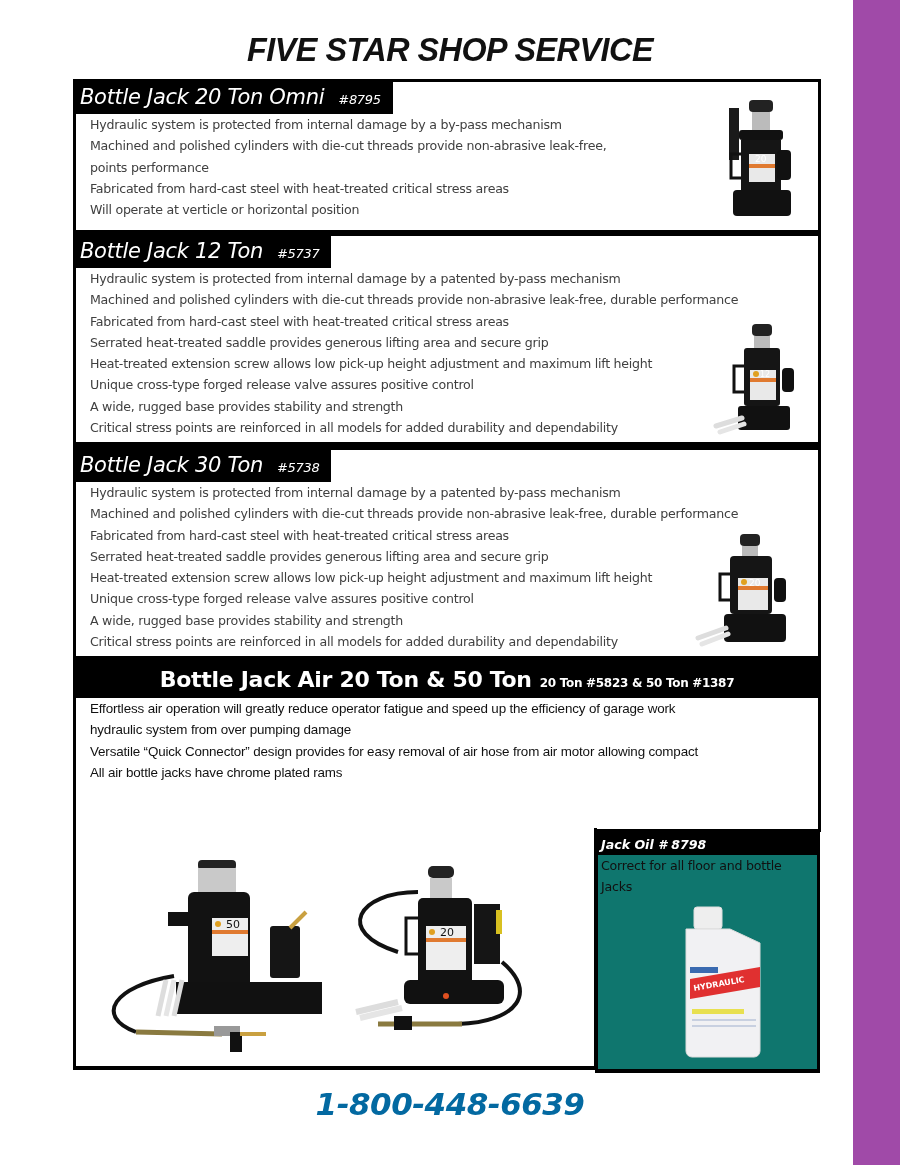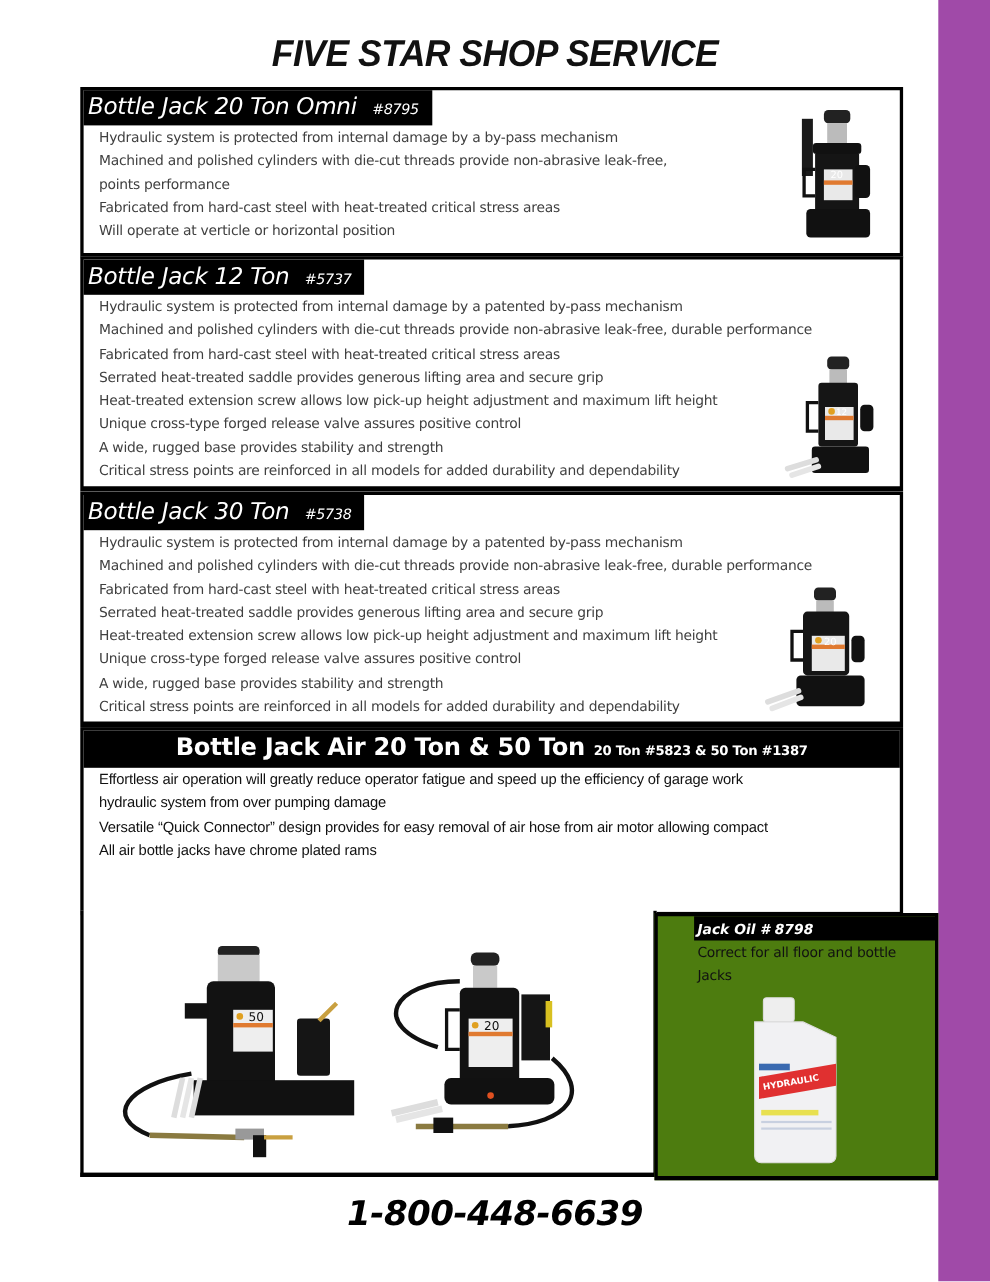--- a/index.html
+++ b/index.html
@@ -33,27 +33,27 @@
     font-size:22px; padding:3px 0 6px; letter-spacing:-0.3px;
   }
   .air-head .sku { font-size:12px; margin-left:8px; }
   .air-lines { font-family:"Liberation Sans", sans-serif; font-size:13.4px; line-height:21.3px; padding:0 2px; letter-spacing:-0.15px;margin-left:12px; }
   .lower-left {
     position:absolute; left:73px; top:828px; width:518px; height:238px;
     border-left:3px solid #000; border-bottom:4px solid #000; border-right:3px solid #000; background:#fff;
   }
   .oil-box {
     position:absolute; left:595px; top:830px; width:219px; height:236px;
-    border:3px solid #000; border-bottom:4px solid #000; background:#4d7c0f;padding-left:33px;
+    border:3px solid #000; border-bottom:4px solid #000; background:#0f766e;
   }
   .oil-head { background:#000; color:#fff; font-family:"DejaVu Sans", sans-serif; font-weight:bold; font-style:italic; font-size:12.6px; padding:4px 3px 3px; }
   .oil-text { font-family:"DejaVu Sans", sans-serif; font-size:12.6px; line-height:21px; padding:0 3px; letter-spacing:-0.2px; }
   .phone {
     position:absolute; left:0; width:900px; top:1086px; text-align:center;
-    font-family:"DejaVu Sans", sans-serif; font-weight:bold; font-style:italic; font-size:31px; color:#000000; letter-spacing:-0.5px;
+    font-family:"DejaVu Sans", sans-serif; font-weight:bold; font-style:italic; font-size:31px; color:#0369a1; letter-spacing:-0.5px;
   }
 </style>
 </head>
 <body>
 
 <div class="side-bar"></div>
 
 <div class="page-title">FIVE STAR SHOP SERVICE</div>
 
 <div class="section" style="top:79px; height:148px;">

